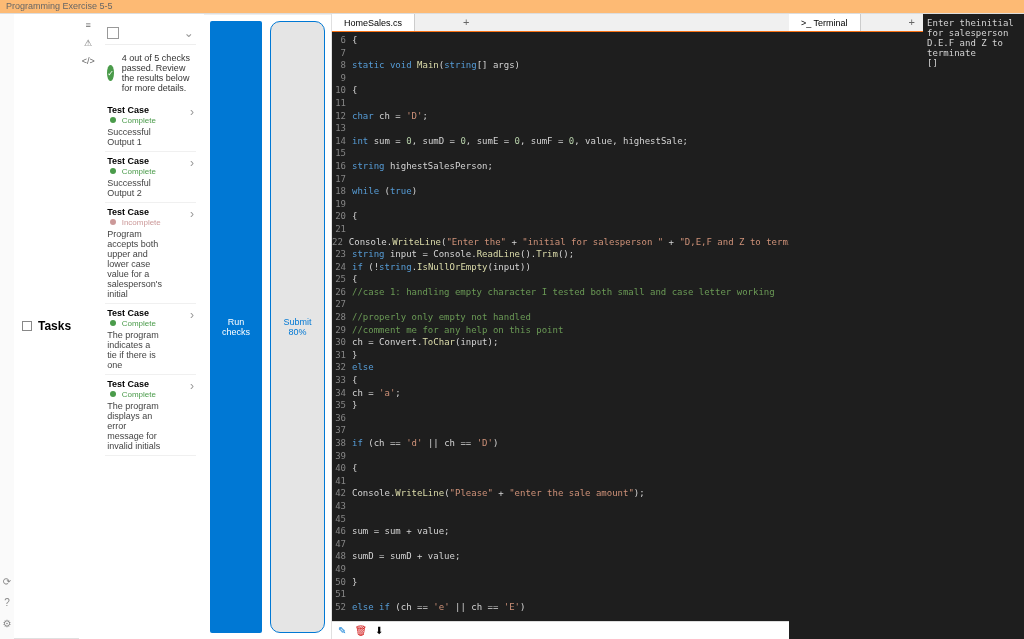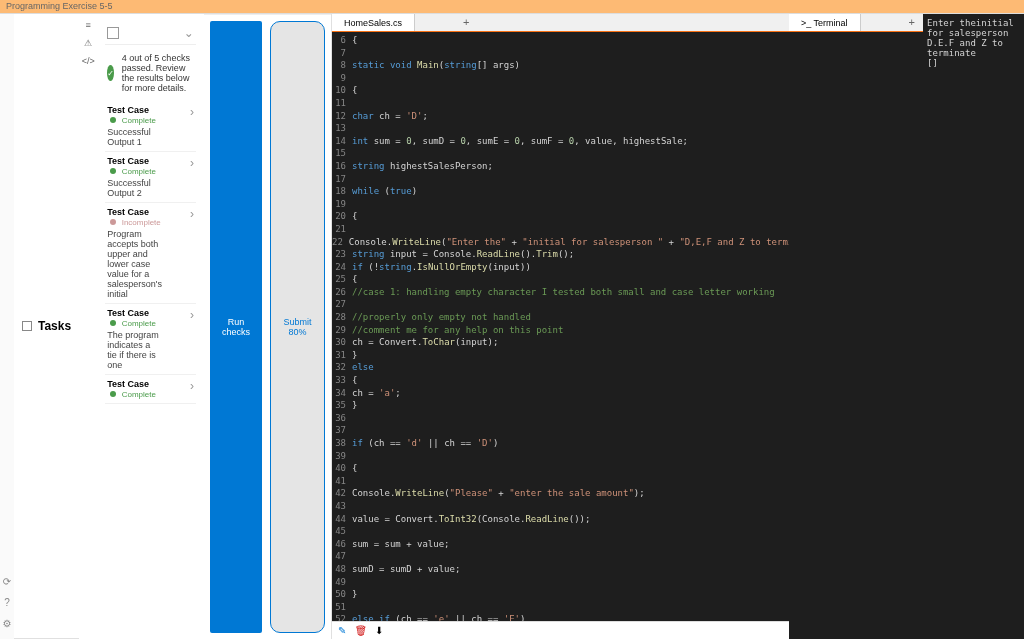--- a/index.html
+++ b/index.html
@@ -128,20 +128,21 @@
             <div class="check-item">
     <div class="check-content">
       <div class="check-title"><b>Test Case</b> <span class="check-bullet "></span> <span class="check-status ">Complete</span></div>
       <div class="check-detail">The program indicates a tie if there is one</div>
     </div>
     <span class="chevron">›</span>
             </div>
             <div class="check-item">
     <div class="check-content">
       <div class="check-title"><b>Test Case</b> <span class="check-bullet "></span> <span class="check-status ">Complete</span></div>
+      <div class="check-detail">The program displays an error message for invalid initials</div>
     </div>
     <span class="chevron">›</span>
             </div>
           </div>
       </div>
     </div>
     <div class="left-footer">
       <button class="btn-run">Run checks</button>
       <button class="btn-submit">Submit 80%</button>
     </div>
@@ -186,21 +187,20 @@
         <div class="code-line"><span class="lineno">34</span><span class="code">ch = <span class="str">'a'</span>;</span></div>
         <div class="code-line"><span class="lineno">35</span><span class="code">}</span></div>
         <div class="code-line"><span class="lineno">36</span><span class="code"></span></div>
         <div class="code-line"><span class="lineno">37</span><span class="code"></span></div>
         <div class="code-line"><span class="lineno">38</span><span class="code"><span class="kw">if</span> (ch == <span class="str">'d'</span> || ch == <span class="str">'D'</span>)</span></div>
         <div class="code-line"><span class="lineno">39</span><span class="code"></span></div>
         <div class="code-line"><span class="lineno">40</span><span class="code">{</span></div>
         <div class="code-line"><span class="lineno">41</span><span class="code"></span></div>
         <div class="code-line"><span class="lineno">42</span><span class="code">Console.<span class="fn">WriteLine</span>(<span class="str">"Please"</span> + <span class="str">"enter the sale amount"</span>);</span></div>
         <div class="code-line"><span class="lineno">43</span><span class="code"></span></div>
-        <div class="code-line"><span class="lineno">44</span><span class="code">value = Convert.<span class="fn">ToInt32</span>(Console.<span class="fn">ReadLine</span>());</span></div>
         <div class="code-line"><span class="lineno">45</span><span class="code"></span></div>
         <div class="code-line"><span class="lineno">46</span><span class="code">sum = sum + value;</span></div>
         <div class="code-line"><span class="lineno">47</span><span class="code"></span></div>
         <div class="code-line"><span class="lineno">48</span><span class="code">sumD = sumD + value;</span></div>
         <div class="code-line"><span class="lineno">49</span><span class="code"></span></div>
         <div class="code-line"><span class="lineno">50</span><span class="code">}</span></div>
         <div class="code-line"><span class="lineno">51</span><span class="code"></span></div>
         <div class="code-line"><span class="lineno">52</span><span class="code"><span class="kw">else if</span> (ch == <span class="str">'e'</span> || ch == <span class="str">'E'</span>)</span></div>
       </div>
     <div class="editor-footer">

